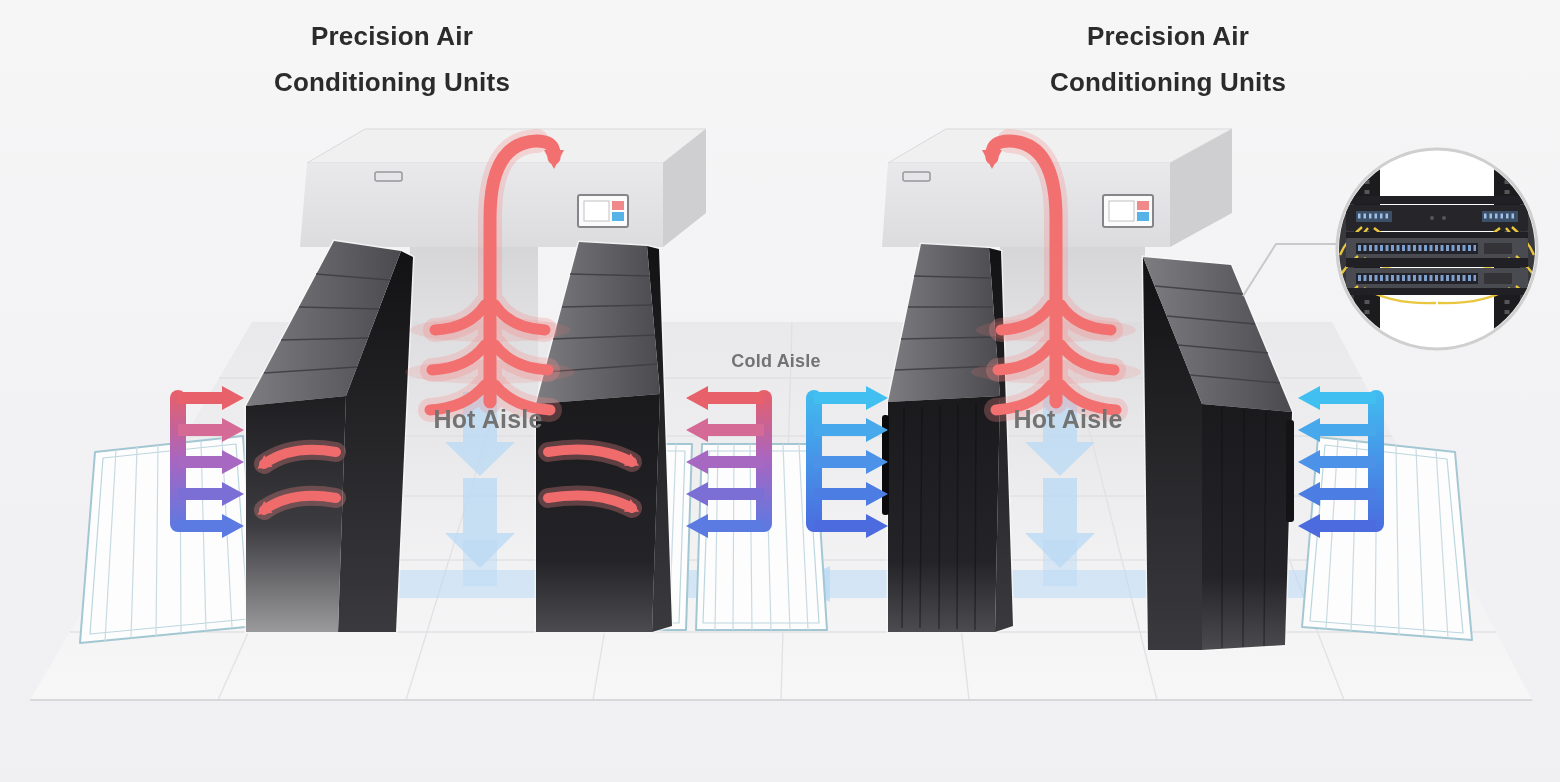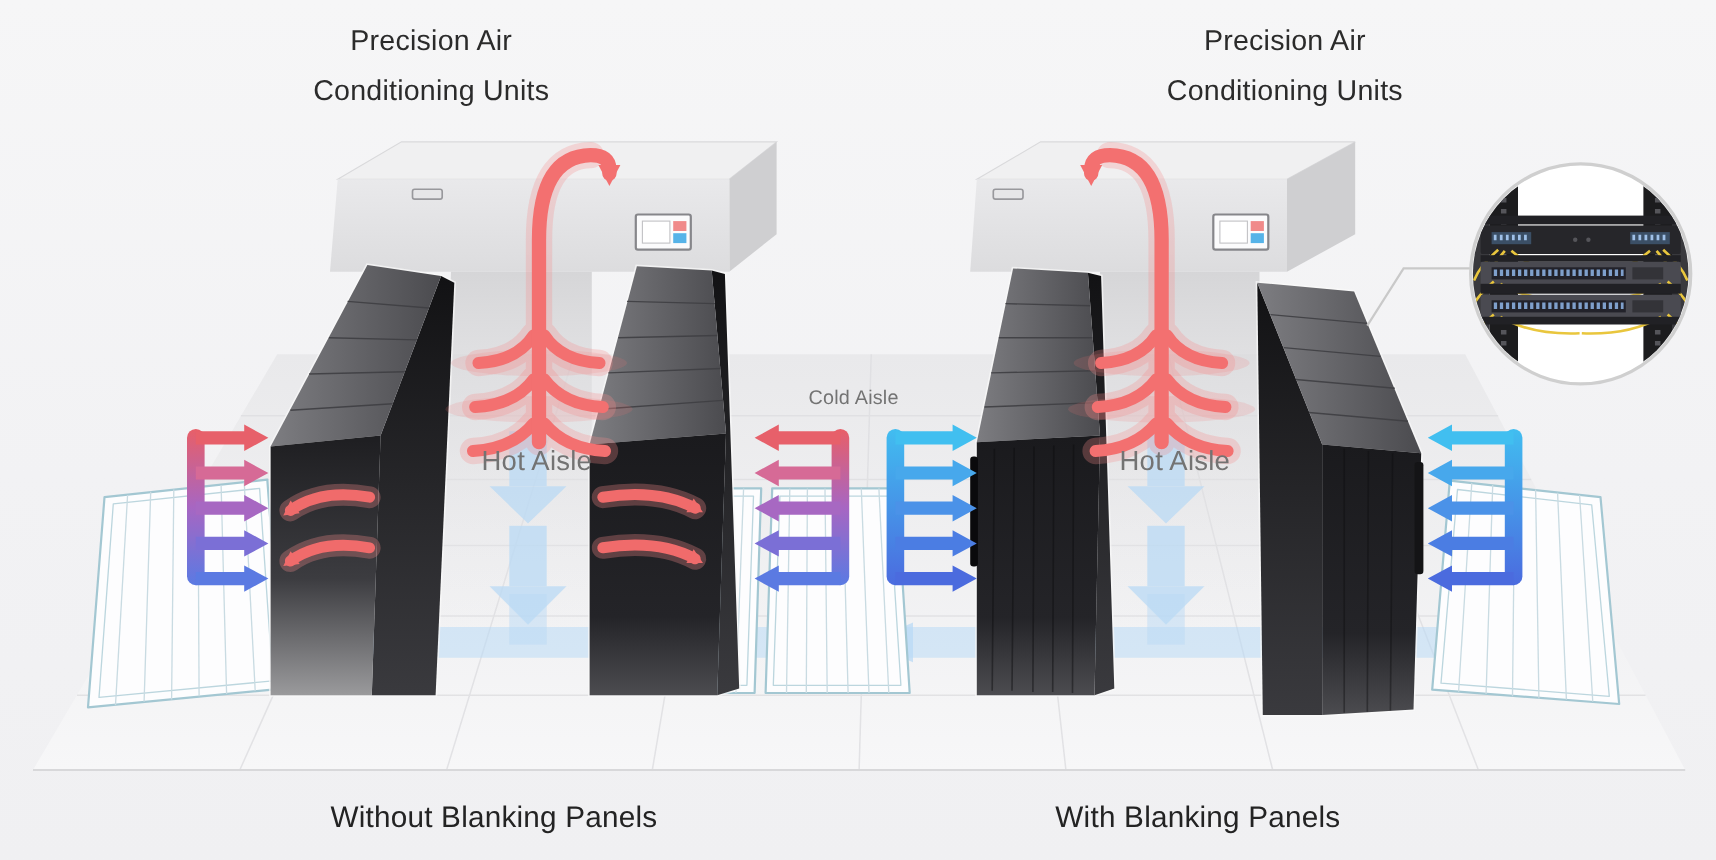--- a/index.html
+++ b/index.html
@@ -4,21 +4,21 @@
 <style>
   html,body{margin:0;padding:0;}
   body{
     width:1560px;height:782px;overflow:hidden;position:relative;
     background:linear-gradient(180deg,#f6f6f7 0%,#f2f2f4 55%,#f0f0f2 100%);
     font-family:"Liberation Sans", sans-serif;
   }
   .stage{position:absolute;inset:0;}
   svg{position:absolute;left:0;top:0;}
   .lbl{position:absolute;transform:translateX(-50%);white-space:nowrap;
-       font-weight:400;letter-spacing:.2px;text-align:center;}
+       font-weight:700;letter-spacing:.2px;text-align:center;}
   .title{font-size:26px;color:#2b2b2b;}
   .hot{font-size:25px;color:#737373;}
   .cold{font-size:18px;color:#737373;}
   .caption{font-size:27px;color:#232323;}
 </style>
 </head>
 <body>
 
 <div class="stage">
 <svg width="1560" height="782" viewBox="0 0 1560 782">
@@ -432,15 +432,13 @@
 
 <div class="lbl title" style="left:392px;top:21px">Precision Air</div>
 <div class="lbl title" style="left:392px;top:67px">Conditioning Units</div>
 <div class="lbl title" style="left:1168px;top:21px">Precision Air</div>
 <div class="lbl title" style="left:1168px;top:67px">Conditioning Units</div>
 
 <div class="lbl hot" style="left:488px;top:405px">Hot Aisle</div>
 <div class="lbl hot" style="left:1068px;top:405px">Hot Aisle</div>
 <div class="lbl cold" style="left:776px;top:351px">Cold Aisle</div>
 
-<div class="lbl caption" style="left:449px;top:728px">Without Blanking Panels</div>
-<div class="lbl caption" style="left:1089px;top:728px">With Blanking Panels</div>
 </div>
 
 </body></html>

